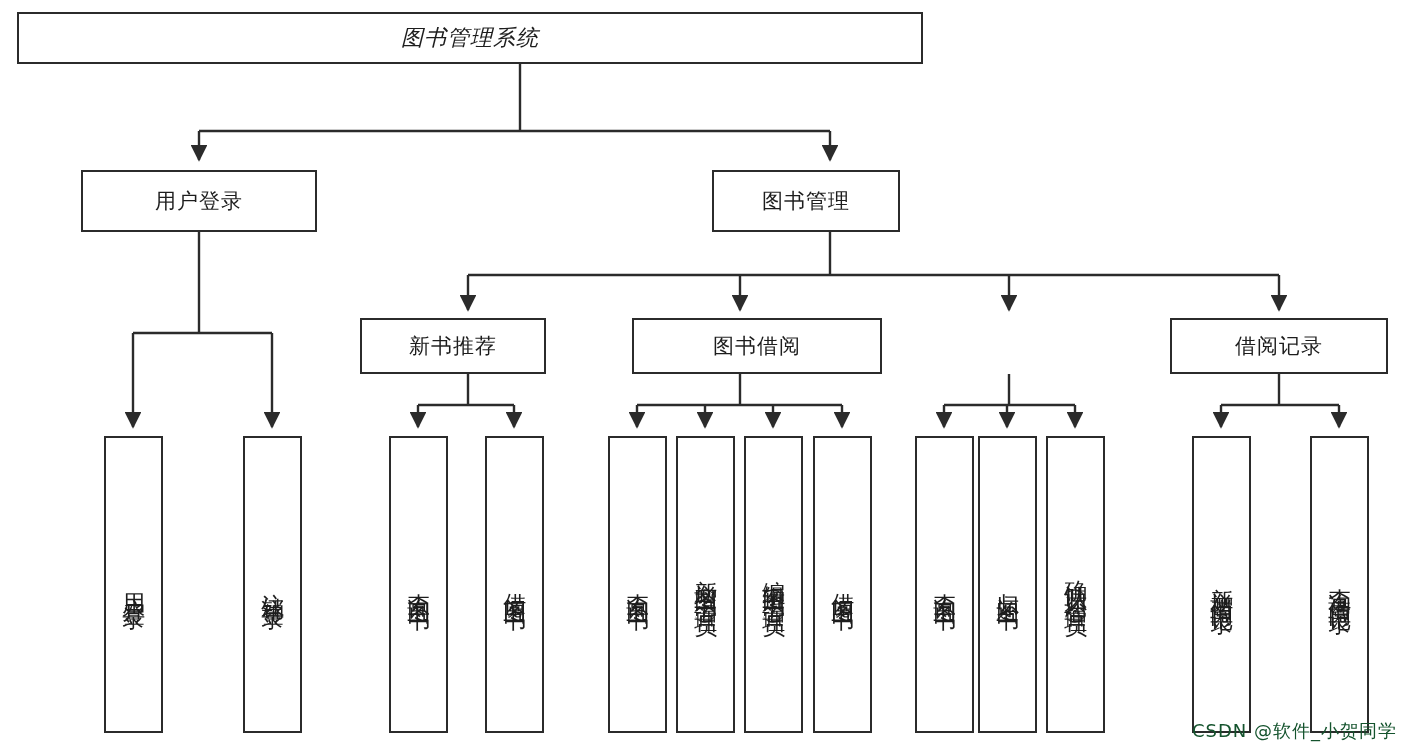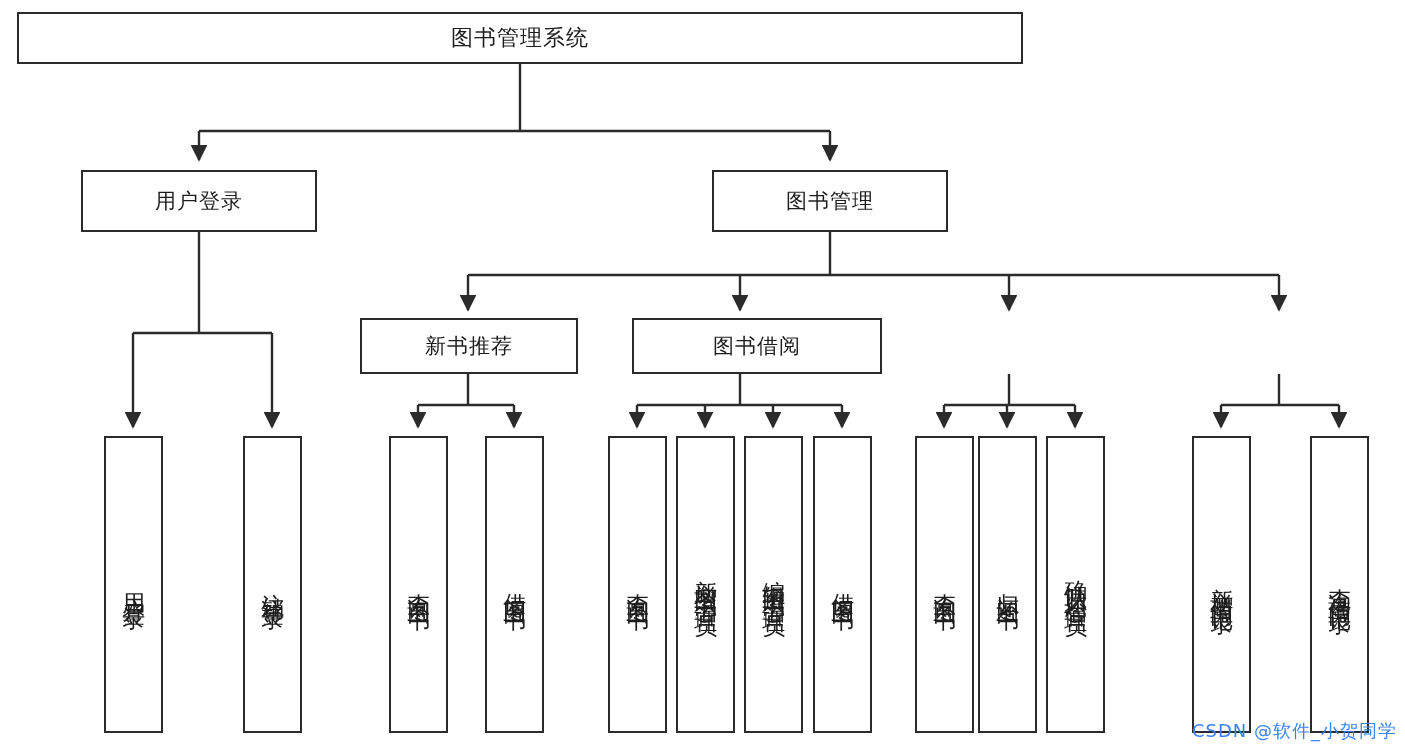--- a/index.html
+++ b/index.html
@@ -45,21 +45,21 @@
     font-size:23px;
     line-height:1.1;
     letter-spacing:5px;
     white-space:nowrap;
   }
   .watermark{
     position:absolute;
     right:8px;
     bottom:4px;
     font-size:18px;
-    color:#3b82f6;
+    color:#14532d;
     letter-spacing:1px;
     white-space:nowrap;
   }
 </style>
 </head>
 <body>
 
 <div id="canvas">
 
   <svg class="links" viewBox="0 0 1405 747" xmlns="http://www.w3.org/2000/svg">
@@ -105,36 +105,39 @@
       <path d="M 1007 405 L 1007 427" marker-end="url(#arrow)"></path>
       <path d="M 1075 405 L 1075 427" marker-end="url(#arrow)"></path>
 
       <path d="M 1279 374 L 1279 405"></path>
       <path d="M 1221 405 L 1339 405"></path>
       <path d="M 1221 405 L 1221 427" marker-end="url(#arrow)"></path>
       <path d="M 1339 405 L 1339 427" marker-end="url(#arrow)"></path>
     </g>
   </svg>
 
-  <div class="node h root" style="left:17px;top:12px;width:1006px;height:52px;">
+  <div class="node h root" style="left:17px;top:12px;width:906px;height:52px;font-style:italic;">
     <span class="lbl">图书管理系统</span>
   </div>
 
   <div class="node h" style="left:81px;top:170px;width:236px;height:62px;">
     <span class="lbl">用户登录</span>
   </div>
-  <div class="node h" style="left:712px;top:170px;width:236px;height:62px;">
+  <div class="node h" style="left:712px;top:170px;width:188px;height:62px;">
     <span class="lbl">图书管理</span>
   </div>
 
-  <div class="node h" style="left:360px;top:318px;width:218px;height:56px;">
+  <div class="node h" style="left:360px;top:318px;width:186px;height:56px;">
     <span class="lbl">新书推荐</span>
   </div>
   <div class="node h" style="left:632px;top:318px;width:250px;height:56px;">
     <span class="lbl">图书借阅</span>
+  </div>
+  <div class="node h" style="left:1170px;top:318px;width:218px;height:56px;">
+    <span class="lbl">借阅记录</span>
   </div>
 
   <div class="node v" style="left:104px;top:436px;width:59px;height:297px;">
     <span class="lbl">用户登录</span>
   </div>
   <div class="node v" style="left:243px;top:436px;width:59px;height:297px;">
     <span class="lbl">注销登录</span>
   </div>
 
   <div class="node v" style="left:389px;top:436px;width:59px;height:297px;">

